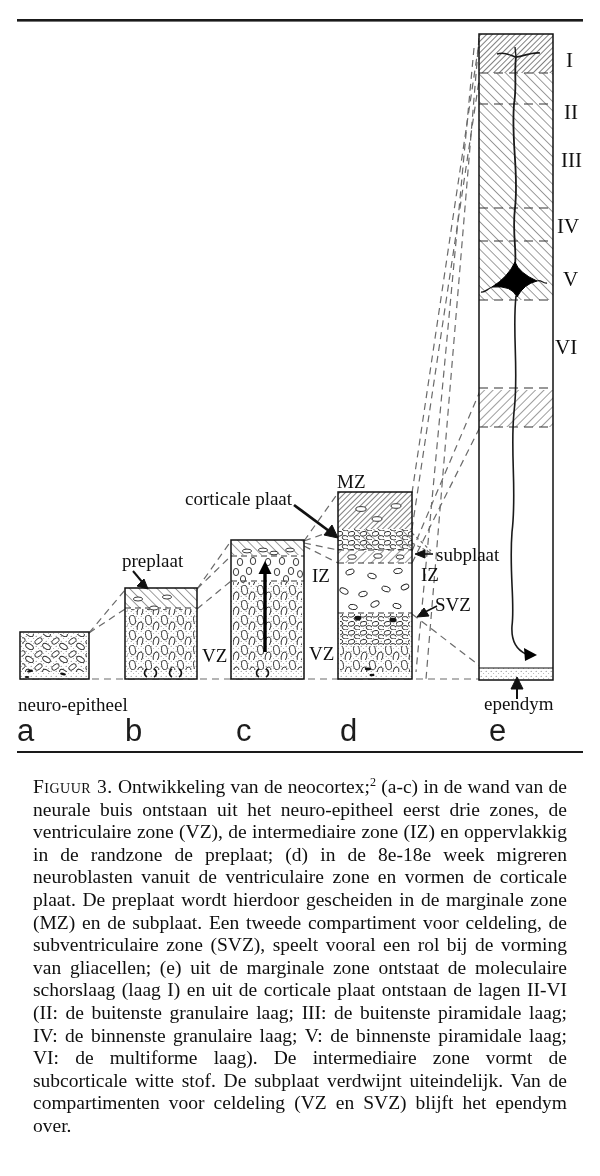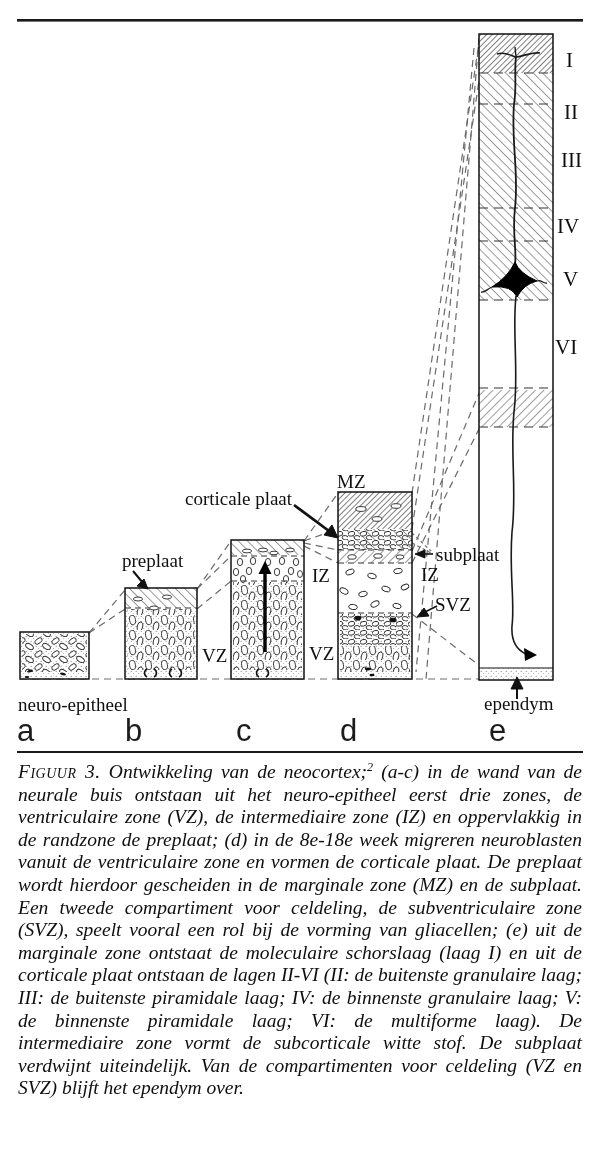--- a/index.html
+++ b/index.html
@@ -2,21 +2,21 @@
 <html><head>
 <meta charset="utf-8">
 <style>
   html,body{margin:0;padding:0;background:#fff;}
   .page{position:relative;width:600px;height:1176px;background:#fff;overflow:hidden;
         font-family:"Liberation Serif",serif;color:#111;}
   .diagram{position:absolute;left:0;top:0;}
   .caption{position:absolute;left:17px;top:751px;width:566px;border-top:2.5px solid #1a1a1a;
            padding-top:7px;font-family:"Liberation Serif",serif;font-size:19.5px;
            line-height:22.6px;text-align:justify;color:#0f0f0f;}
-  .caption p{margin:1px;font-style:italic;}
+  .caption p{margin:16px;}
   .sc{font-variant:small-caps;letter-spacing:.5px;}
   sup{font-size:.62em;line-height:0;}
   svg text{font-family:"Liberation Serif",serif;fill:#0f0f0f;}
   svg text.sans{font-family:"Liberation Sans",sans-serif;fill:#1c1c1c;}
 </style>
 </head>
 <body>
 
 <div class="page">
 

